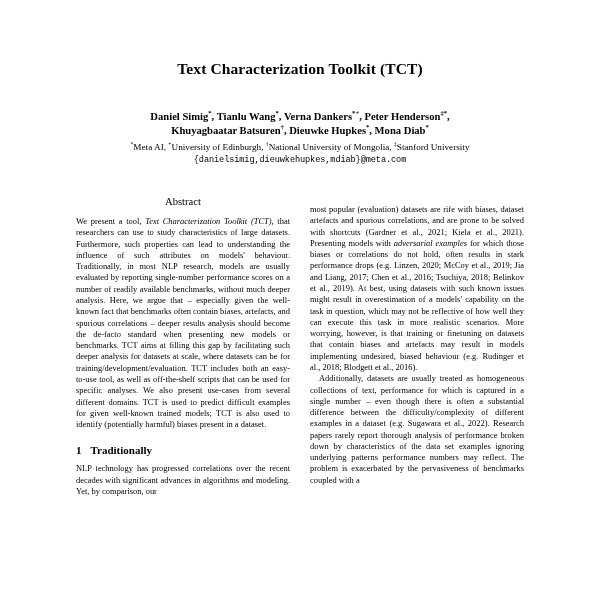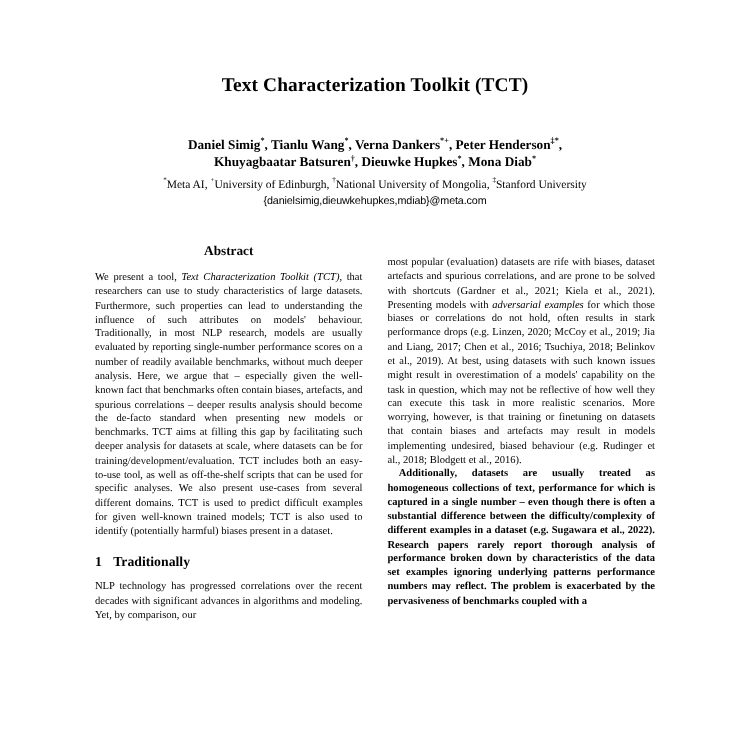--- a/index.html
+++ b/index.html
@@ -46,21 +46,21 @@
   .authors .arow { display: block; }
   .affils {
     margin-top: 2.5px;
     font-size: 9.2px;
     font-weight: normal;
     line-height: 1.35;
     padding: 0 20px;
   }
   .email {
     margin-top: 1px;
-    font-family: Liberation Sans, sans-serif;
+    font-family: Liberation Mono, monospace;
     font-size: 8.6px;
     letter-spacing: -0.1px;
   }
   sup {
     font-size: 0.62em;
     vertical-align: super;
     line-height: 0;
   }
 
   
@@ -77,32 +77,32 @@
   }
   .col {
     width: 214px;
     flex: 0 0 214px;
   }
   .col-right { padding-top: 8px; }
 
   .abstract-head {
     text-align: center;
     font-size: 10.6px;
-    font-weight: bold;
+    font-weight: normal;
     margin: 0 0 9px 0;
   }
   p.body {
     margin: 0;
     font-size: 8.45px;
     line-height: 1.335;
     text-align: justify;
     text-justify: inter-word;
     hyphens: none;
   }
-  p.body + p.body { text-indent: 9px; margin-top: 0; font-weight: bold; }
+  p.body + p.body { text-indent: 9px; margin-top: 0; }
 
   .section-head {
     font-size: 11px;
     font-weight: bold;
     margin: 14px 0 7px 0;
     display: flex;
     gap: 9px;
   }
   .section-head .num { display: inline-block; }
 

